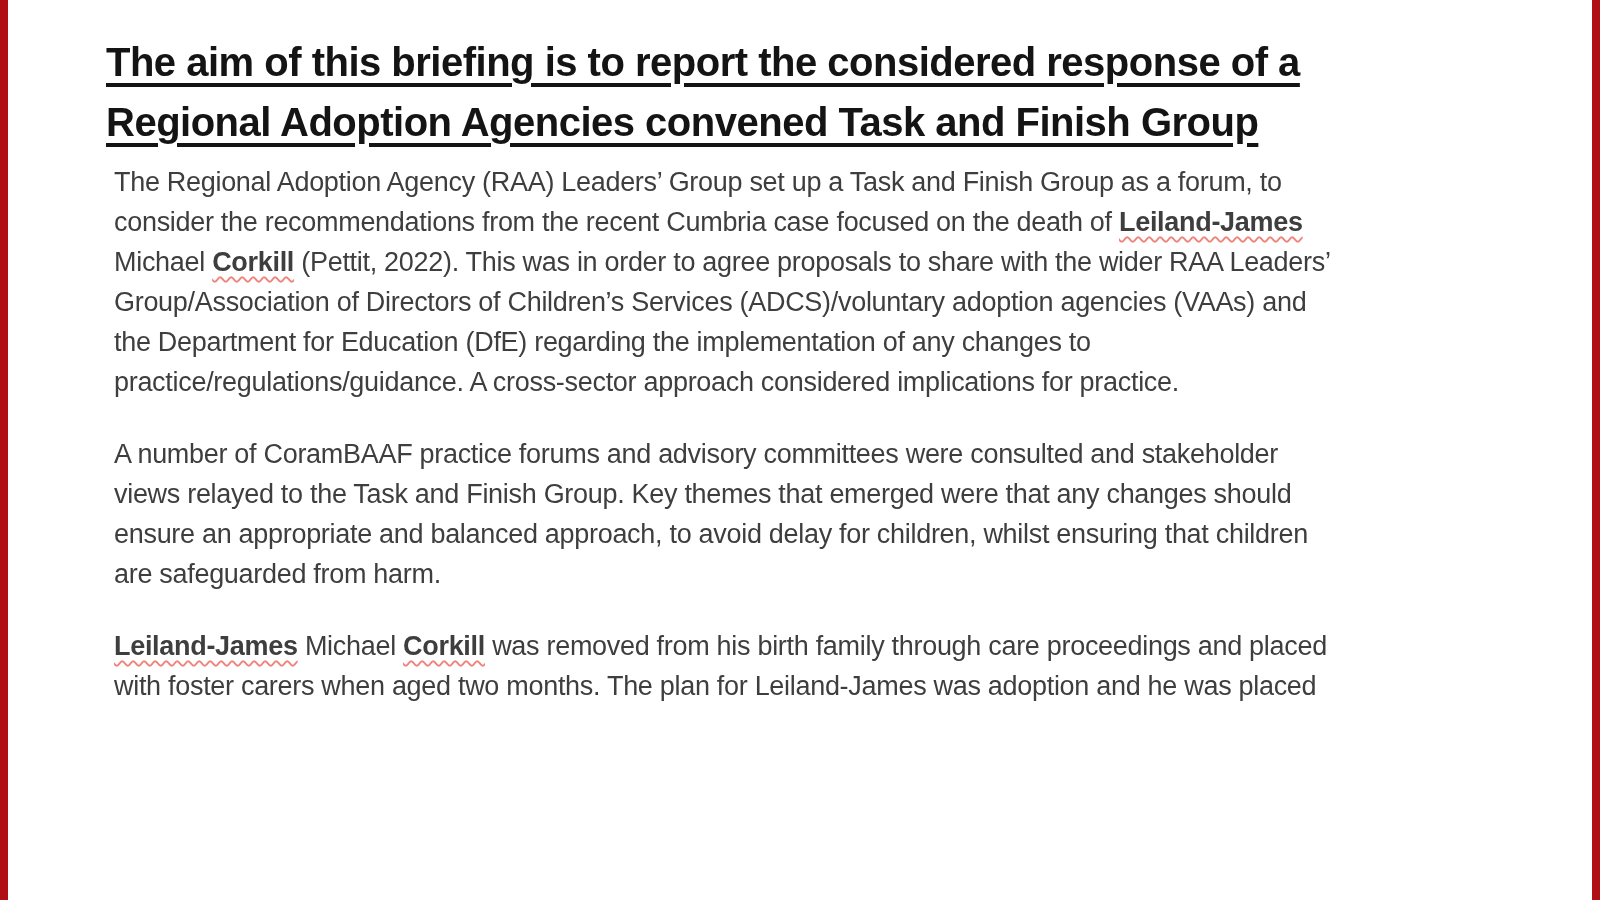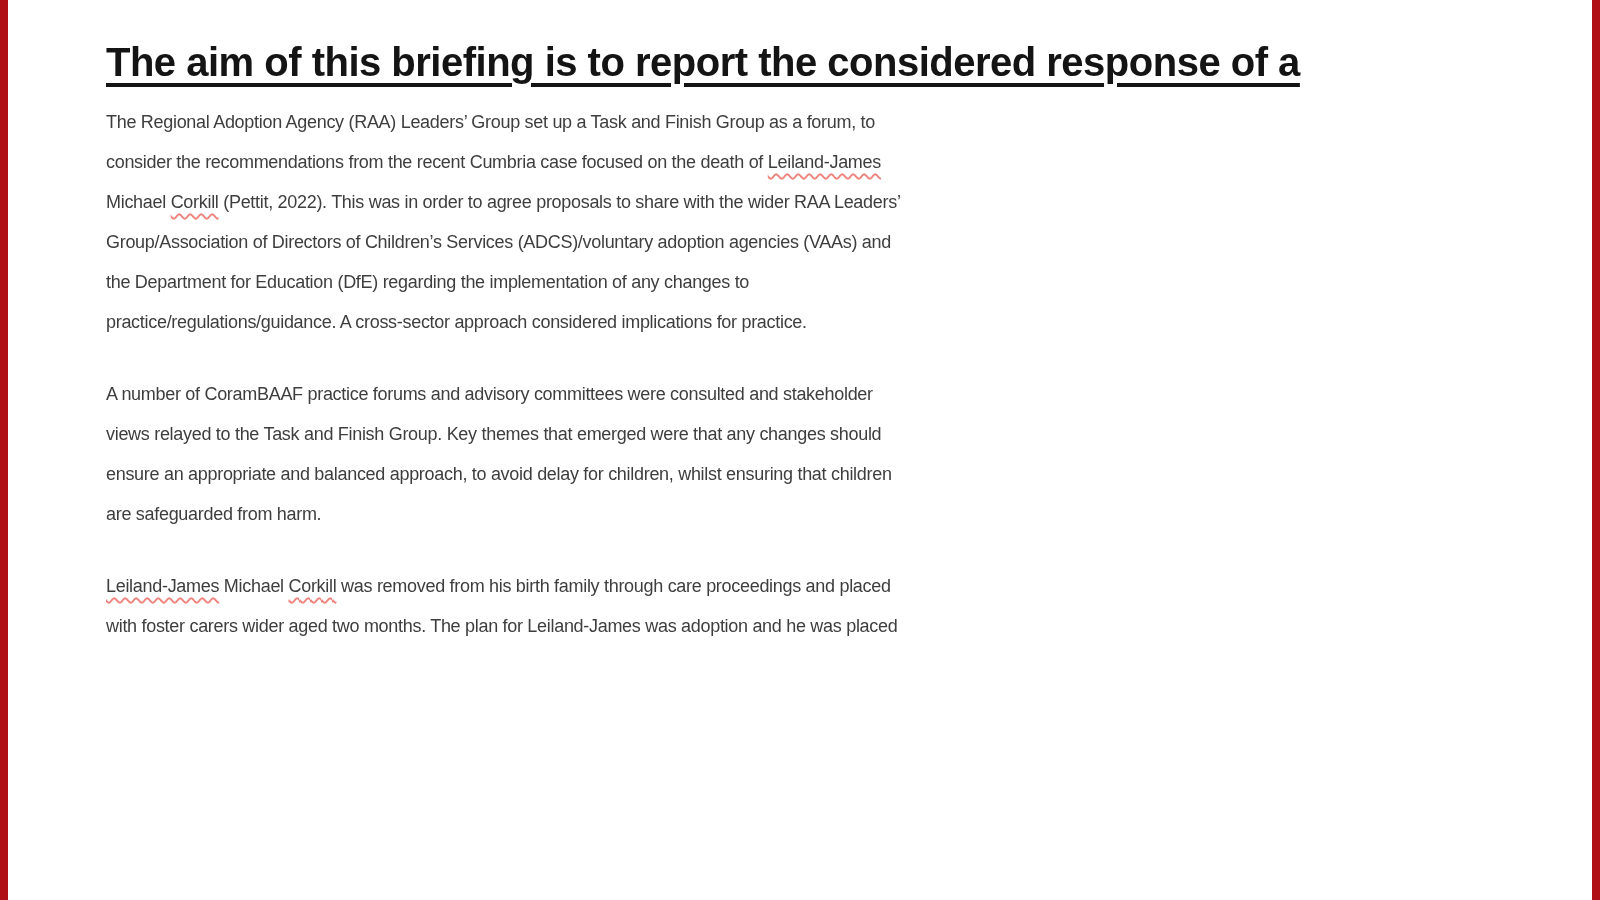--- a/index.html
+++ b/index.html
@@ -31,60 +31,62 @@
     letter-spacing: -0.5px;
     color: var(--heading-text, #141414);
   }
   .title-line {
     display: block;
     text-decoration: underline;
     text-decoration-thickness: 3.5px;
     text-underline-offset: 7px;
   }
   p.body-para {
-    margin: 0 0 32px 0;
-    font-size: 18px; line-height: 40px;
+    margin: 0 0 32px 8px;
+    font-size: 27px; line-height: 40px;
     letter-spacing: -0.3px;
     color: var(--body-text, #3e3e3e);
     white-space: pre-wrap;
   }
   h2.section-heading {
     margin: 12px 0 10px 0;
     font-size: 33px; line-height: 44px;
     font-weight: 700;
     color: var(--heading-text, #141414);
   }
   .misspell {
     text-decoration-line: underline;
     text-decoration-style: wavy;
     text-decoration-color: var(--spellcheck-red, #ef837b);
     text-decoration-thickness: 2px;
     text-underline-offset: 5px;
+    font-weight: bold;
   }
 </style>
 </head>
 <body>
 
 <div class="edge-border left"></div>
 <div class="edge-border right"></div>
 
 <main class="doc-page">
   <h1 class="doc-title">
       <span class="title-line">The aim of this briefing is to report the considered response of a</span>
+      <span class="title-line">Regional Adoption Agencies convened Task and Finish Group</span>
     </h1>
 
   <p class="body-para"><span>The Regional Adoption Agency (RAA) Leaders’ Group set up a Task and Finish Group as a forum, to
 consider the recommendations from the recent Cumbria case focused on the death of </span><span class="misspell">Leiland-James</span><span>
 Michael </span><span class="misspell">Corkill</span><span> (Pettit, 2022). This was in order to agree proposals to share with the wider RAA Leaders’
 Group/Association of Directors of Children’s Services (ADCS)/voluntary adoption agencies (VAAs) and
 the Department for Education (DfE) regarding the implementation of any changes to
 practice/regulations/guidance. A cross-sector approach considered implications for practice.</span></p>
 
 
   <p class="body-para"><span>A number of CoramBAAF practice forums and advisory committees were consulted and stakeholder
 views relayed to the Task and Finish Group. Key themes that emerged were that any changes should
 ensure an appropriate and balanced approach, to avoid delay for children, whilst ensuring that children
 are safeguarded from harm.</span></p>
 
 
   <p class="body-para"><span class="misspell">Leiland-James</span><span> Michael </span><span class="misspell">Corkill</span><span> was removed from his birth family through care proceedings and placed
-with foster carers wider aged two months. The plan for Leiland-James was adoption and he was placed</span></p>
+with foster carers when aged two months. The plan for Leiland-James was adoption and he was placed</span></p>
 </main>
 
 </body></html>

